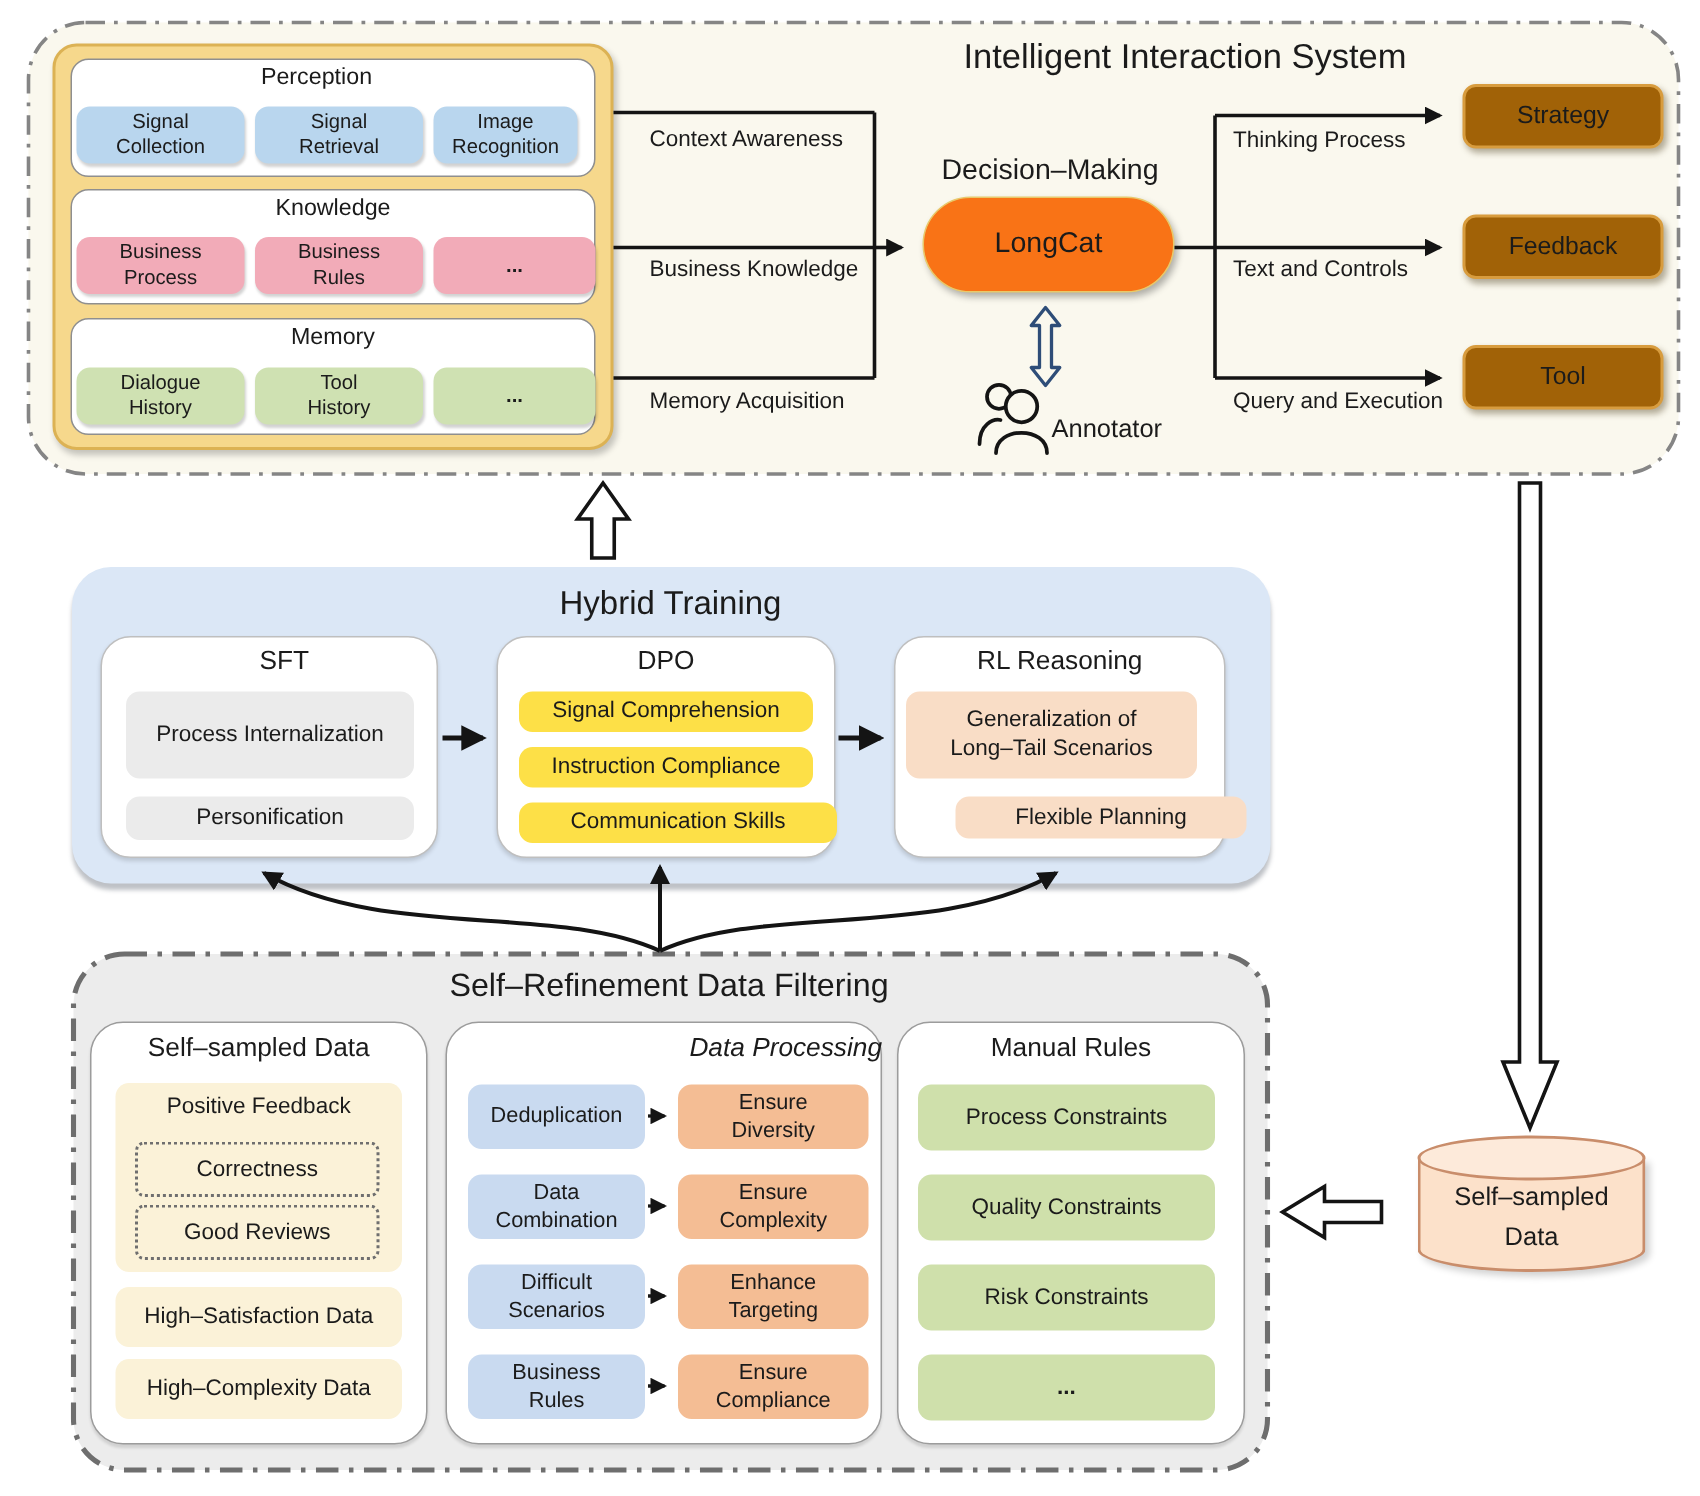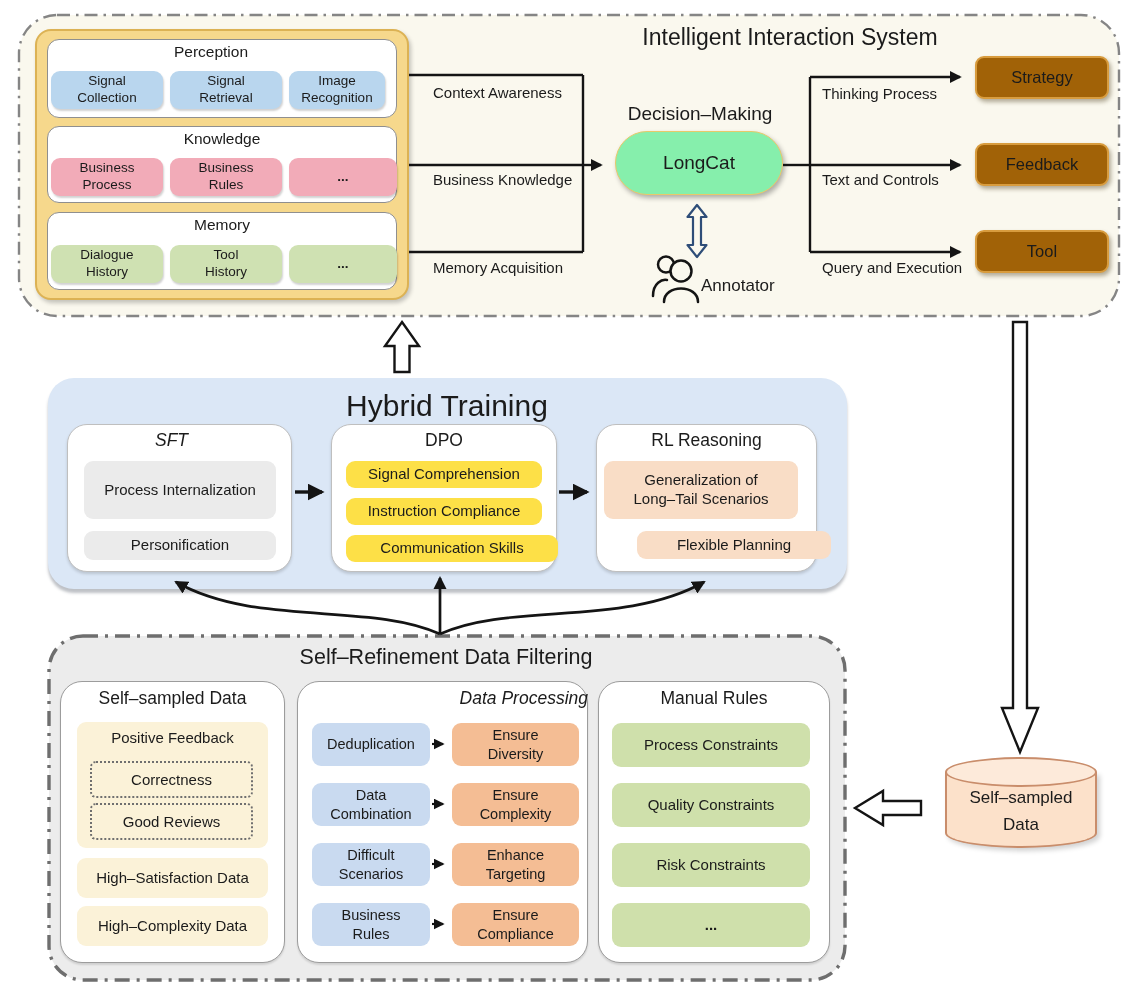--- a/index.html
+++ b/index.html
@@ -14,21 +14,21 @@
   .refine-bg{background:#ececec;border-radius:34px;}
   
   .yellow-module{background:#f6d88c;border:2.5px solid #dcb254;border-radius:16px;box-shadow:2px 3px 4px rgba(0,0,0,.22);}
   .white-module{background:#ffffff;border:1.7px solid #8f8f8f;border-radius:12px;}
   .mod-title{font-size:15.5px;}
   .chip-blue{background:#b9d6ee;}
   .chip-pink{background:#f2abb8;}
   .chip-green{background:#cfe1b2;}
   .top-chip{font-size:13.5px;box-shadow:1px 2px 2px rgba(0,0,0,.18);}
   .flow-lbl{font-size:15px;}
-  .longcat{background:#86efac;border:1px solid #e8c96a;border-radius:32px;font-size:19px;box-shadow:2px 3px 5px rgba(0,0,0,.3);}
+  .longcat{background:#f97316;border:1px solid #e8c96a;border-radius:32px;font-size:19px;box-shadow:2px 3px 5px rgba(0,0,0,.3);}
   .outbox{background:#a16207;border:2px solid #d89c3e;border-radius:9px;font-size:16.5px;box-shadow:2px 3px 4px rgba(70,55,20,.4);}
   .sec-title{font-weight:500;}
   
   .stage-box{background:#fff;border:1.6px solid #bfbfbf;border-radius:20px;box-shadow:0 2px 3px rgba(0,0,0,.15);}
   .stage-title{font-size:17.5px;}
   .chip-gray{background:#ebebeb;}
   .chip-dpo{background:#fde047;}
   .chip-rl{background:#f9ddc6;}
   .stage-chip{font-size:15px;}
   
@@ -93,24 +93,24 @@
 
   <div class="abs flow-lbl" style="left:822px;top:85px;">Thinking Process</div>
   <div class="abs flow-lbl" style="left:822px;top:171px;">Text and Controls</div>
   <div class="abs flow-lbl" style="left:822px;top:259px;">Query and Execution</div>
 
   <div class="abs outbox ctr" style="left:975px;top:56px;width:134px;height:43px;">Strategy</div>
   <div class="abs outbox ctr" style="left:975px;top:143px;width:134px;height:43px;">Feedback</div>
   <div class="abs outbox ctr" style="left:975px;top:230px;width:134px;height:43px;">Tool</div>
 
   <div class="abs hybrid-bg" style="left:48px;top:378px;width:799px;height:211px;"></div>
-  <div class="abs sec-title" style="left:247px;top:389px;width:400px;font-size:30px;text-align:center;">Hybrid Training</div>
+  <div class="abs sec-title" style="left:247px;top:389px;width:400px;font-size:22px;text-align:center;">Hybrid Training</div>
 
   <div class="abs stage-box" style="left:67px;top:424px;width:225px;height:148px;"></div>
-  <div class="abs stage-title" style="left:59px;top:430px;width:225px;text-align:center;font-style:italic;">SFT</div>
+  <div class="abs stage-title" style="left:77px;top:430px;width:225px;text-align:center;">SFT</div>
   <div class="abs chip chip-gray stage-chip ctr" style="left:84px;top:461px;width:192px;height:58px;">Process Internalization</div>
   <div class="abs chip chip-gray stage-chip ctr" style="left:84px;top:531px;width:192px;height:29px;">Personification</div>
 
   <div class="abs stage-box" style="left:331px;top:424px;width:226px;height:148px;"></div>
   <div class="abs stage-title" style="left:331px;top:430px;width:226px;text-align:center;">DPO</div>
   <div class="abs chip chip-dpo stage-chip ctr" style="left:346px;top:461px;width:196px;height:27px;">Signal Comprehension</div>
   <div class="abs chip chip-dpo stage-chip ctr" style="left:346px;top:498px;width:196px;height:27px;">Instruction Compliance</div>
   <div class="abs chip chip-dpo stage-chip ctr" style="left:346px;top:535px;width:212px;height:27px;">Communication Skills</div>
 
   <div class="abs stage-box" style="left:596px;top:424px;width:221px;height:148px;"></div>

